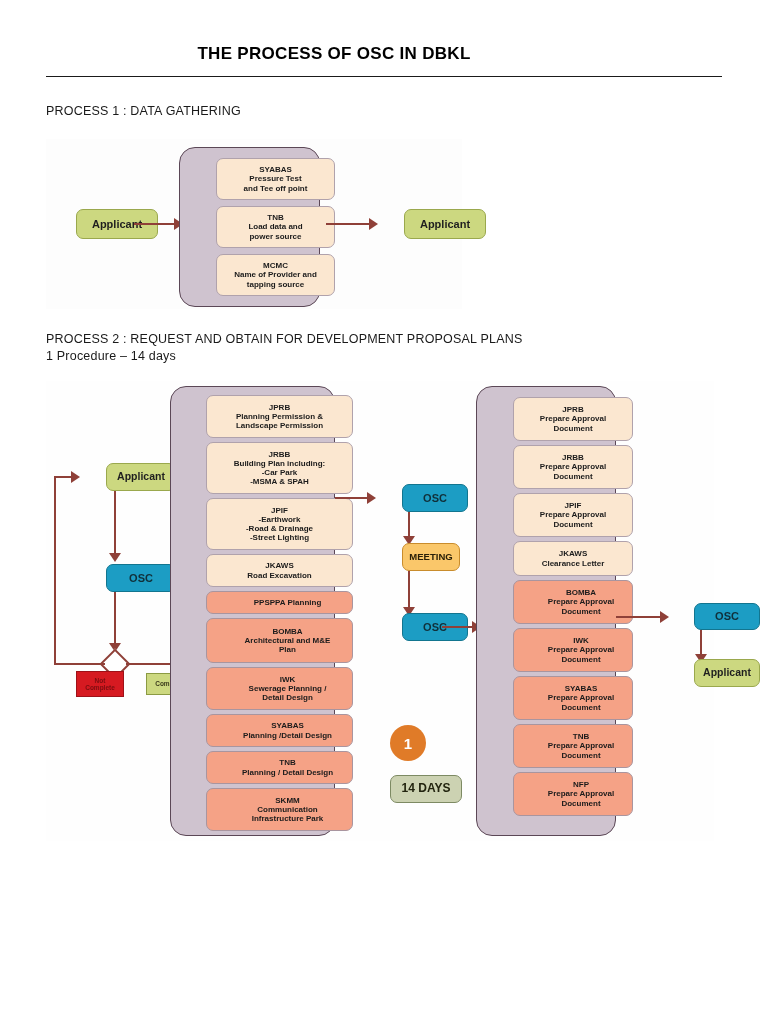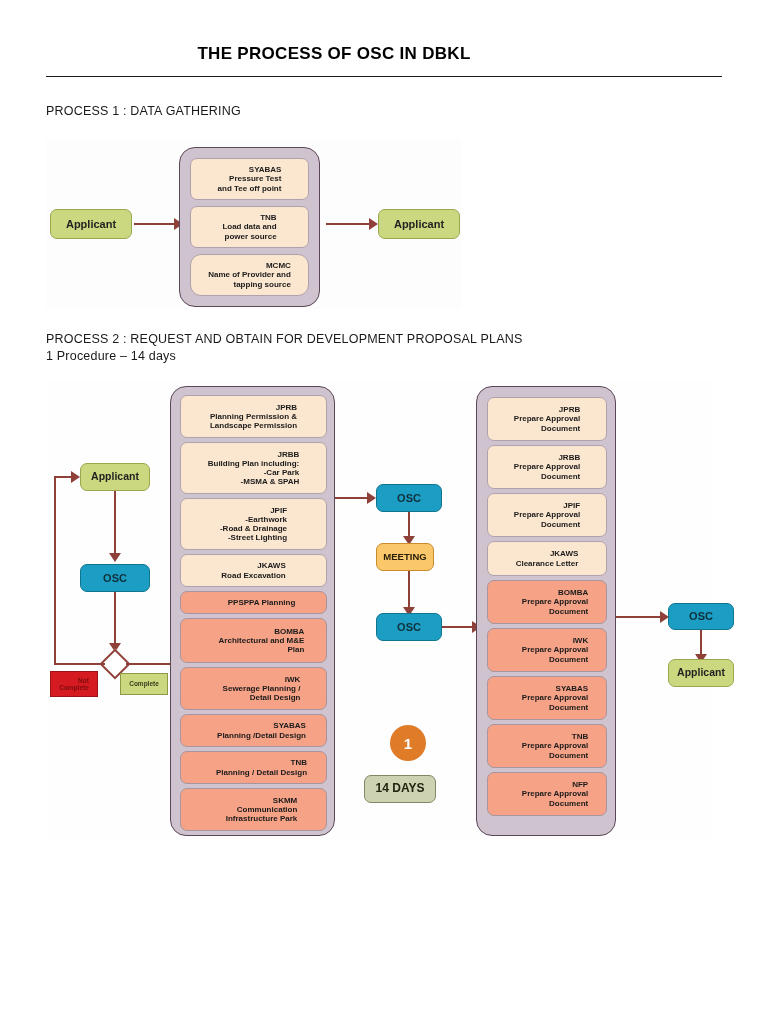--- a/index.html
+++ b/index.html
@@ -29,23 +29,24 @@
     font-size:12.5px;color:#1a1a1a;letter-spacing:.2px;white-space:pre;
   }
   #proc1-label{left:46px;top:104px;}
   #proc2-label{left:46px;top:332px;}
   #proc2-sub{left:46px;top:349px;font-size:12.5px;}
 
   
   .node{
     position:absolute;box-sizing:border-box;
     display:flex;align-items:center;justify-content:center;
-    text-align:right;line-height:1.14;
+    text-align:center;line-height:1.14;
     font-weight:bold;
     white-space:pre-line;
+    margin-left:26px;
   }
   .rounded{border-radius:7px;}
 
   .n-green{background:#ccd880;border:1.3px solid #9aa84d;color:#1f1f1f;}
   .n-teal{background:#1c9dc4;border:1.4px solid #12758f;color:#10303a;}
   .n-orange{background:#fac76a;border:1.4px solid #c98c2c;color:#2a2008;}
   .n-cream{background:#fbe7d0;border:1.2px solid #b0a2ac;color:#1b1b1b;}
   .n-salmon{background:#f5a286;border:1.2px solid #a9959f;color:#1b1b1b;padding-left:16px;}
   .n-red{background:#d61a21;border:1.2px solid #9e1118;color:#7d0d10;}
   .n-olive{background:#ccd880;border:1.2px solid #8b9a43;color:#3a3a1a;}
@@ -100,21 +101,21 @@
     <div class="arrow-line arrow-h" style="left:88px;top:84px;width:40px;"></div>
     <div class="arrow-head ah-right" style="left:128px;top:79px;"></div>
 
     <div class="container-mauve" style="left:133px;top:8px;width:141px;height:160px;">
       <div class="node rounded n-cream" style="left:10px;top:10px;width:119px;height:42px;font-size:8px;">SYABAS
 Pressure Test
 and Tee off point</div>
       <div class="node rounded n-cream" style="left:10px;top:58px;width:119px;height:42px;font-size:8px;">TNB
 Load data and
 power source</div>
-      <div class="node rounded n-cream" style="left:10px;top:106px;width:119px;height:42px;font-size:8px;border-radius:11px;">MCMC
+      <div class="node rounded n-cream" style="left:10px;top:106px;width:119px;height:42px;font-size:8px;">MCMC
 Name of Provider and
 tapping source</div>
     </div>
 
     <div class="arrow-line arrow-h" style="left:280px;top:84px;width:43px;"></div>
     <div class="arrow-head ah-right" style="left:323px;top:79px;"></div>
 
     <div class="node rounded n-green" style="left:332px;top:70px;width:82px;height:30px;font-size:11px;">Applicant</div>
   </div>
 

